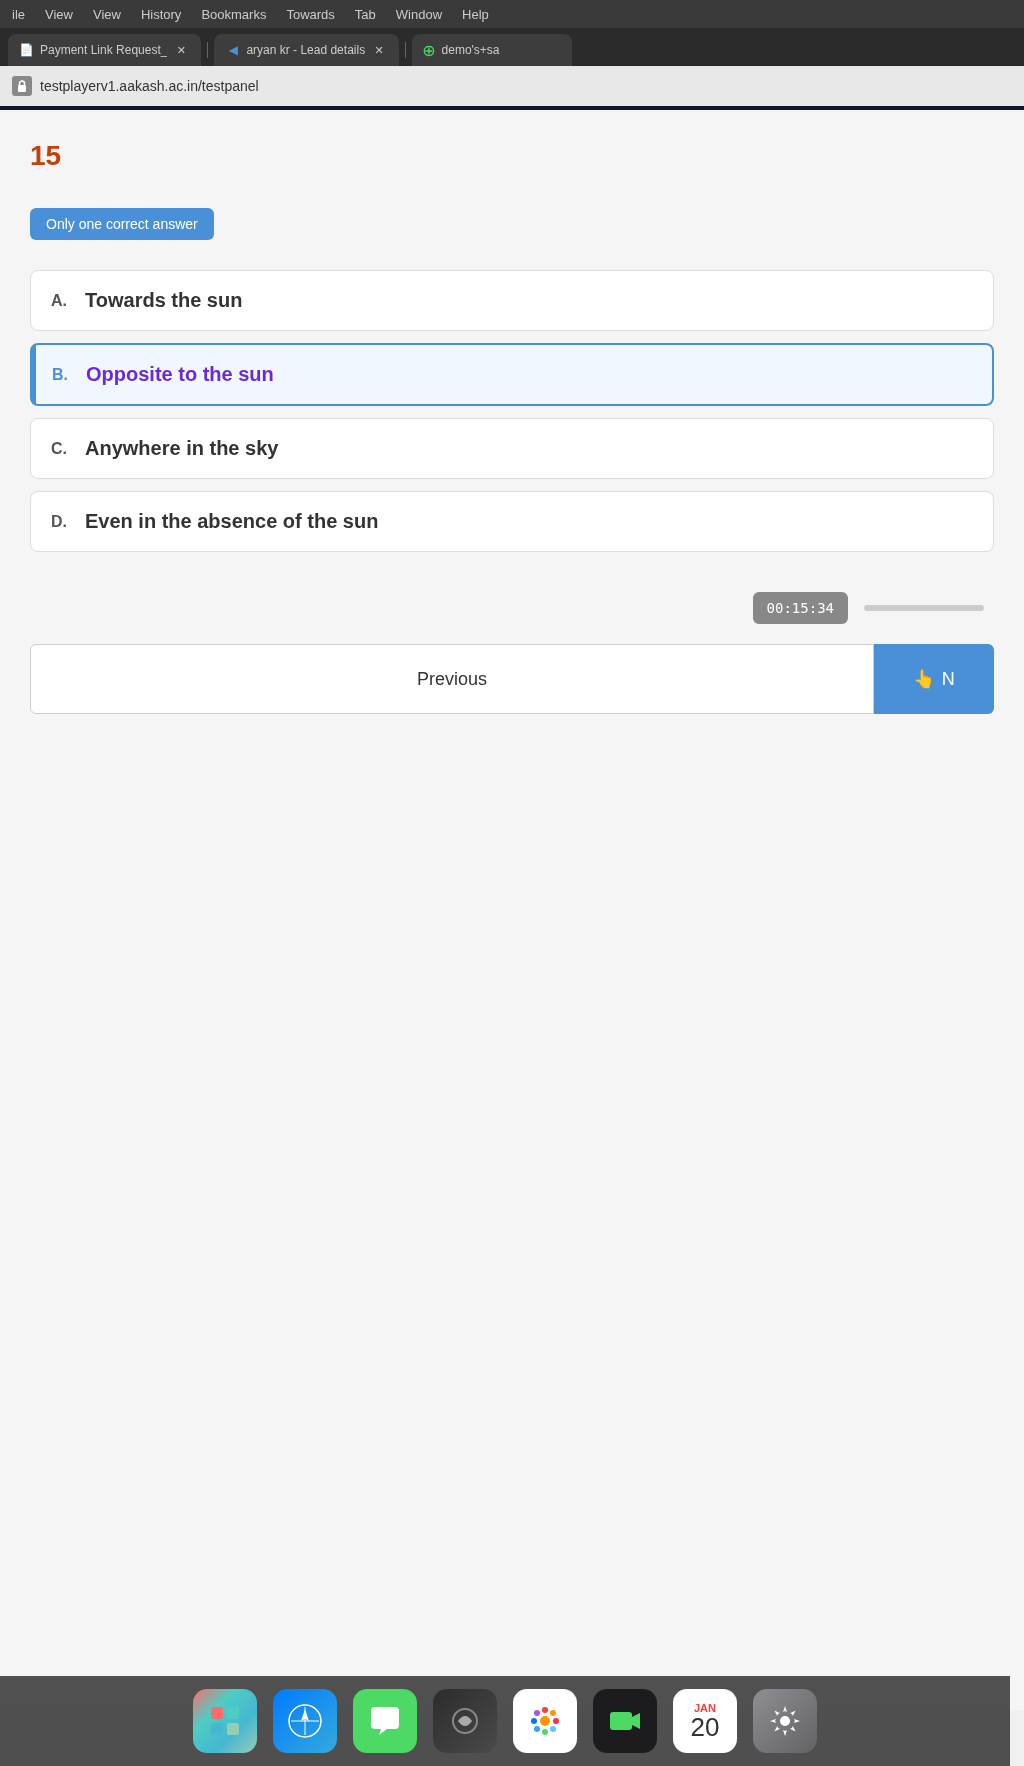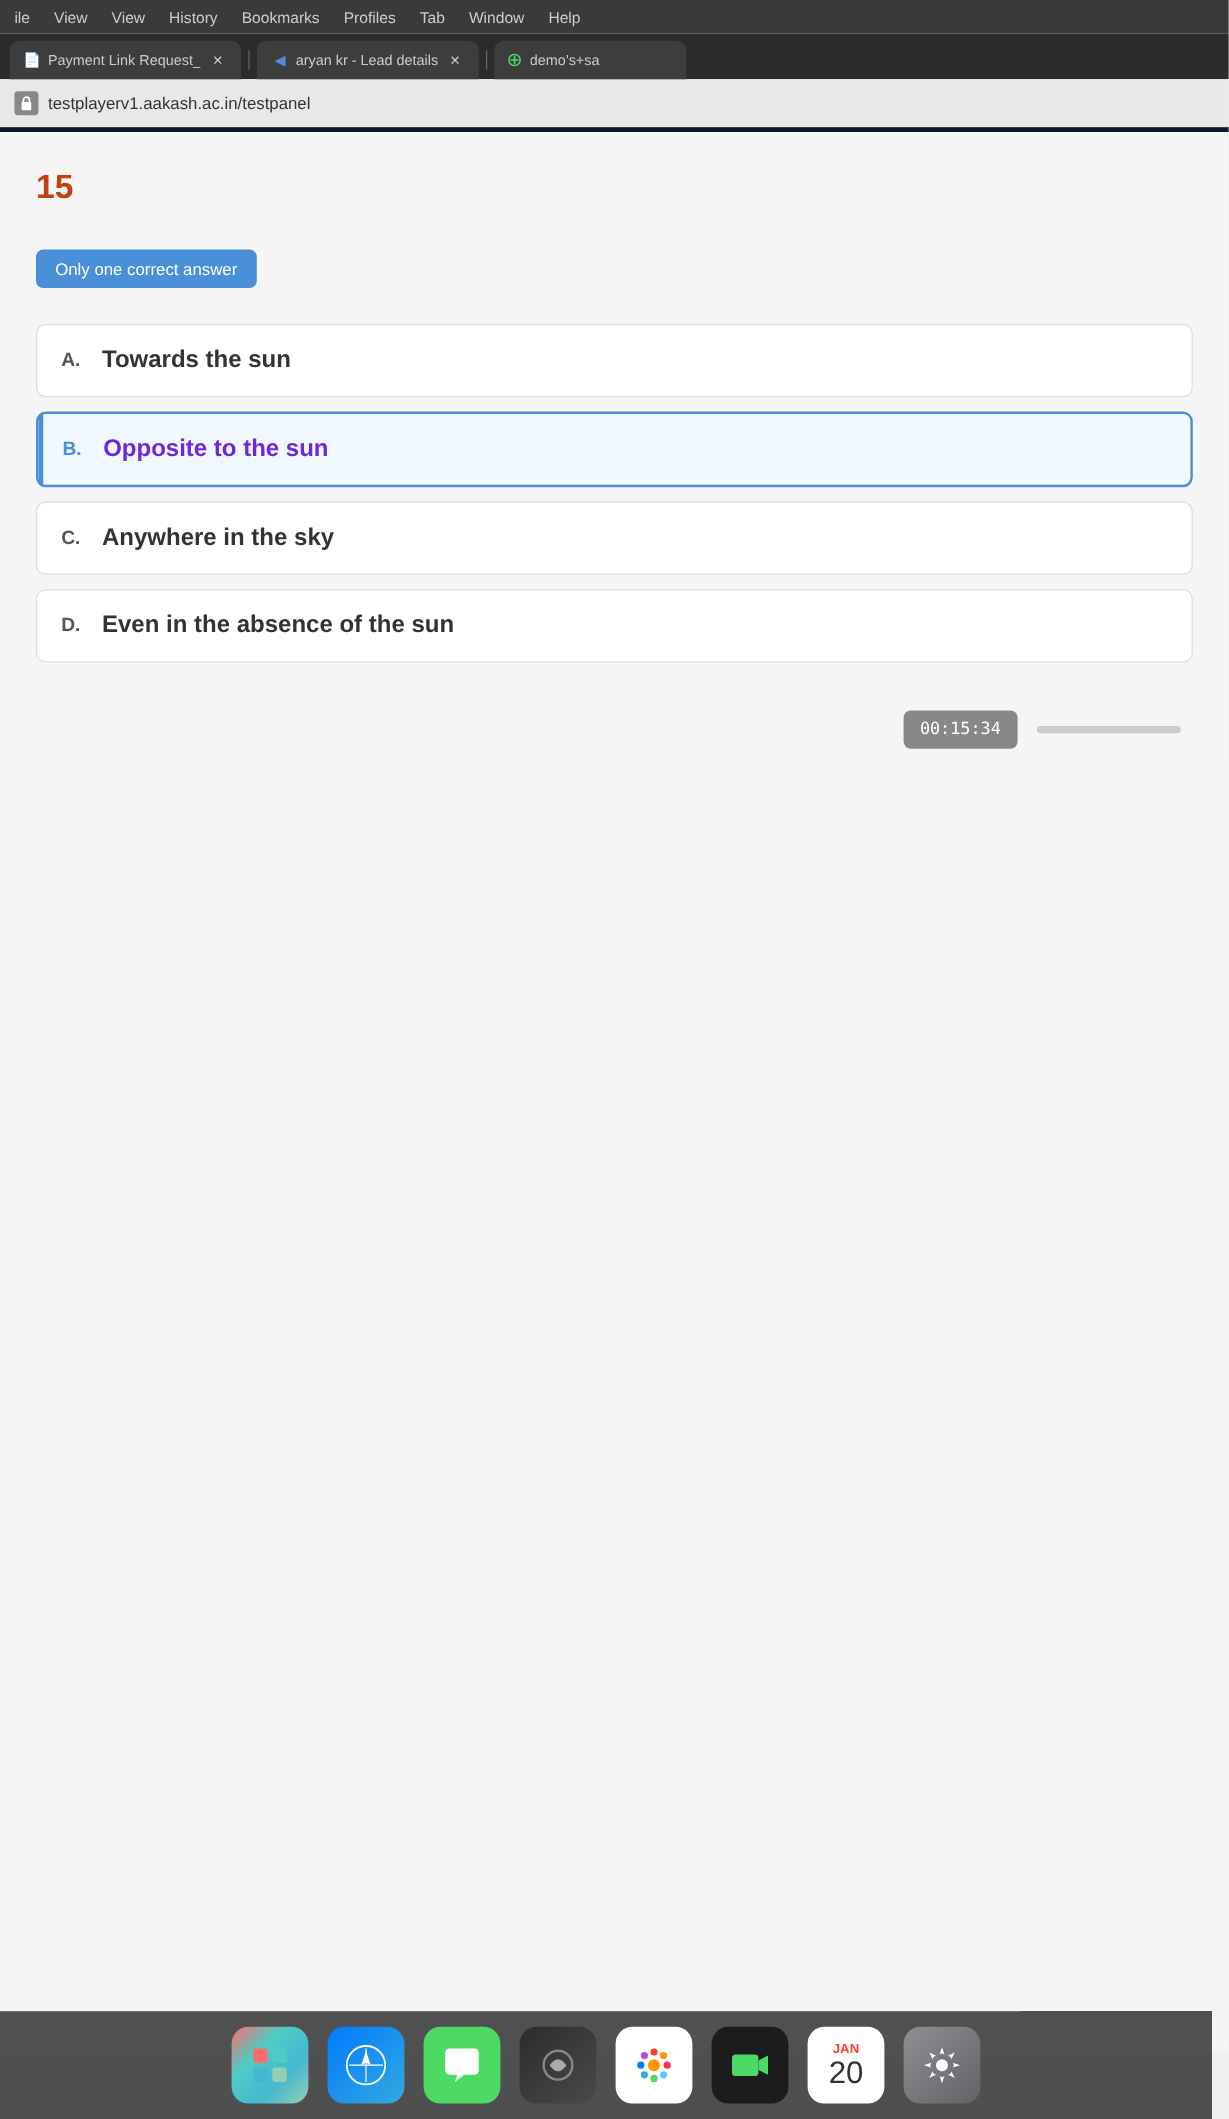--- a/index.html
+++ b/index.html
@@ -313,21 +313,21 @@
   </style>
 </head>
 <body>
 
 <div class="browser-menu">
   <span>ile</span>
   <span>View</span>
   <span>View</span>
   <span>History</span>
   <span>Bookmarks</span>
-  <span>Profiles</span>
+  <span>Towards</span>
   <span>Tab</span>
   <span>Window</span>
   <span>Help</span>
 </div>
 
 <div class="tab-bar">
   <div class="tab inactive">
     <span class="tab-icon">📄</span>
     <span class="tab-title">Payment Link Request_</span>
     <span class="tab-close">✕</span>
@@ -386,20 +386,29 @@
 
   </div>
 
   
   <div class="timer-area">
     <div class="timer-badge">00:15:34</div>
     <div class="timer-bar"></div>
   </div>
 
   
+  <div class="bottom-nav">
+    <button class="prev-button">
+      <span>Previous</span>
+    </button>
+    <button class="next-button">
+      <span>👆</span>
+      <span>N</span>
+    </button>
+  </div>
 
 </div>
 
 <div class="dock">
   <div class="dock-item grid">
     <svg width="32" height="32" viewBox="0 0 32 32">
       <rect x="2" y="2" width="12" height="12" rx="2" fill="#ff6b6b"></rect>
       <rect x="18" y="2" width="12" height="12" rx="2" fill="#4ecdc4"></rect>
       <rect x="2" y="18" width="12" height="12" rx="2" fill="#45b7d1"></rect>
       <rect x="18" y="18" width="12" height="12" rx="2" fill="#96ceb4"></rect>

